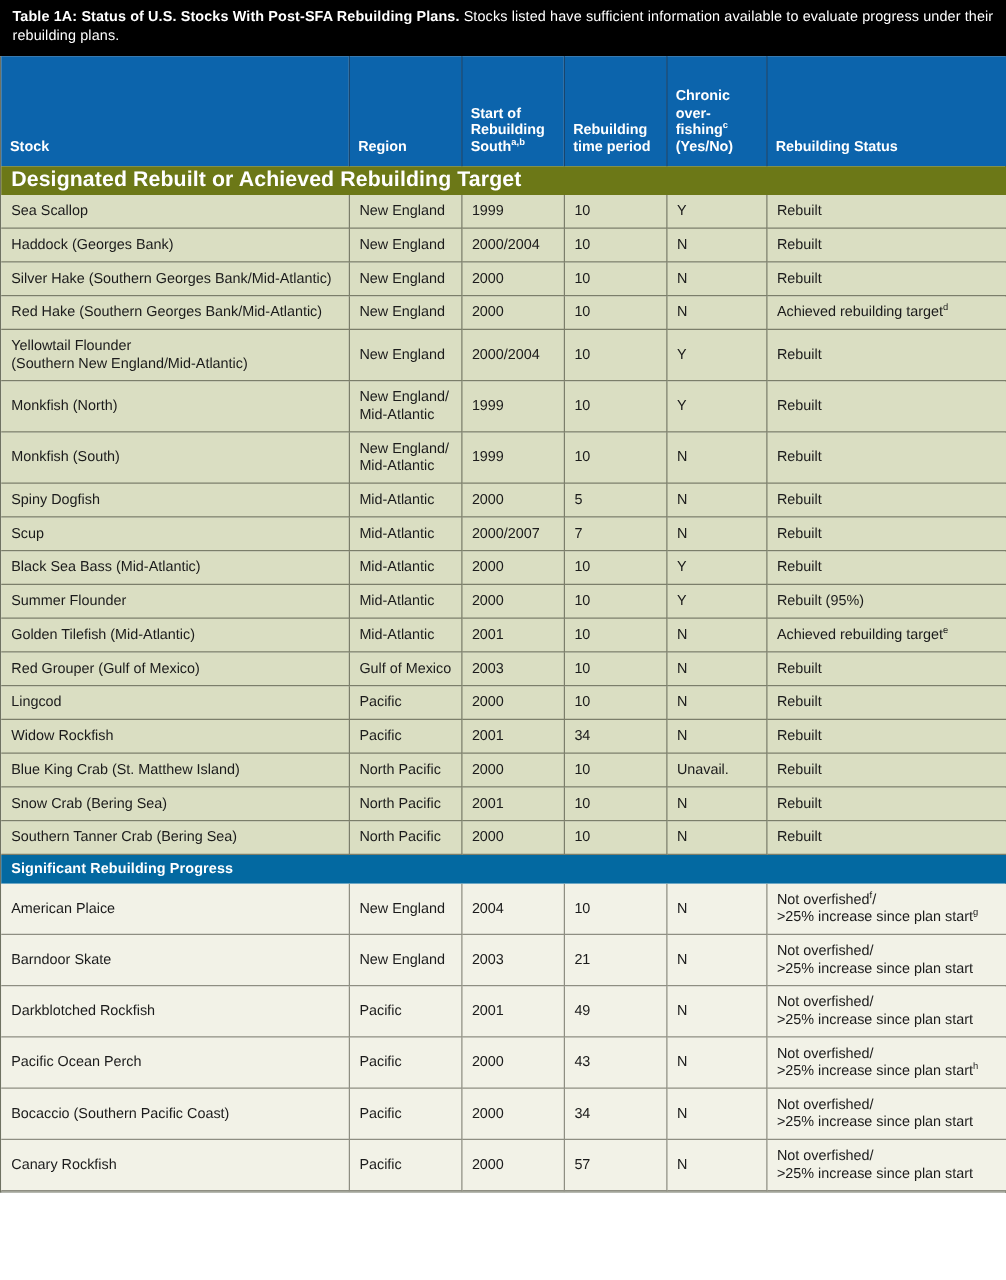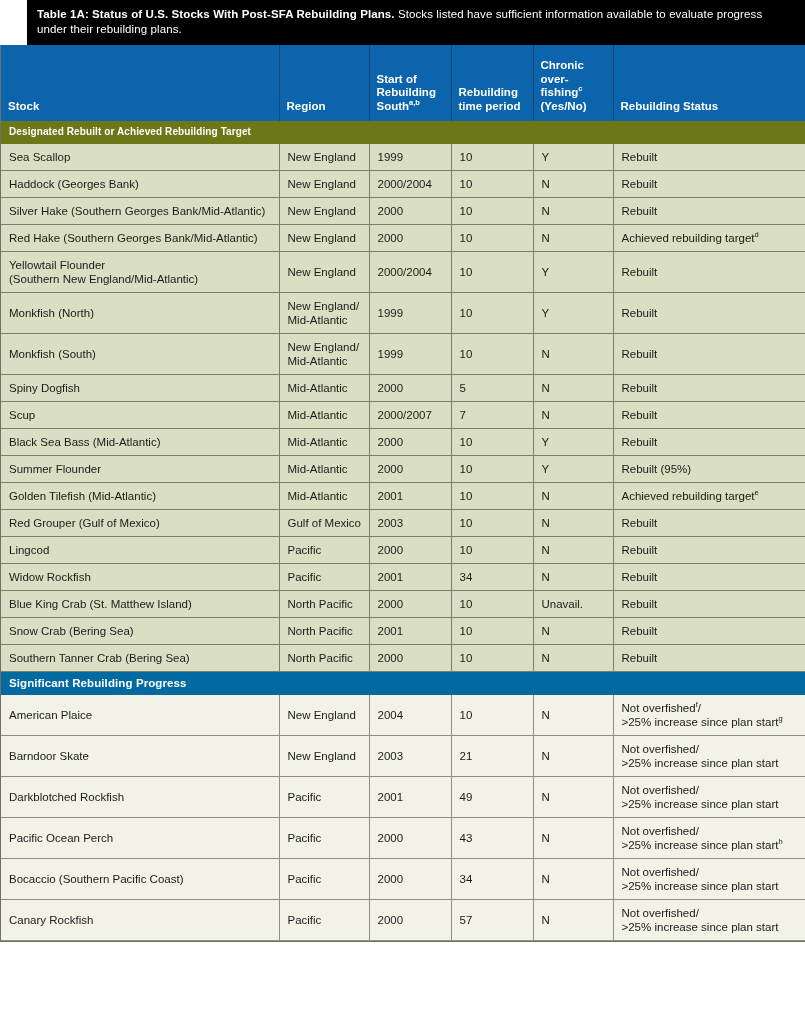--- a/index.html
+++ b/index.html
@@ -21,21 +21,20 @@
 
   
   .title-bar {
     background: #000000;
     color: #ffffff;
     box-sizing: border-box;
     padding: 7px 10px 8px 10px;
     font-size: 11.5px;
     line-height: 15px;
     letter-spacing: 0.1px;
-    margin-left: 27px;
   }
   .title-bar .title-strong {
     font-weight: bold;
   }
   .title-bar .title-rest {
     font-weight: normal;
   }
 
   
   table.rebuild {
@@ -55,38 +54,38 @@
     background: #0c64ac;
     color: #ffffff;
     font-size: 11.5px;
     font-weight: bold;
     line-height: 13.5px;
     text-align: left;
     vertical-align: bottom;
     padding: 6px 7px 8px 7px;
     border-right: 1px solid #0c64ac;
     box-sizing: border-box;
-    height: 76px;
+    height: 88px;
   }
   thead th.hdr-sep {
     border-right: 1px solid #17456f;
   }
   thead th:last-child { border-right: none; }
   thead th sup {
     font-size: 7.5px;
     vertical-align: super;
     line-height: 0;
   }
 
   
   tr.section-dark td {
     background: #6c7817;
     color: #ffffff;
     font-weight: bold;
-    font-size: 10px;
+    font-size: 17px;
     padding: 4px 8px 5px 8px;
     letter-spacing: 0.1px;
     border: none;
   }
   tr.section-light td {
     background: #0369a1;
     color: #ffffff;
     font-weight: bold;
     font-size: 11.5px;
     padding: 4px 8px 5px 8px;

